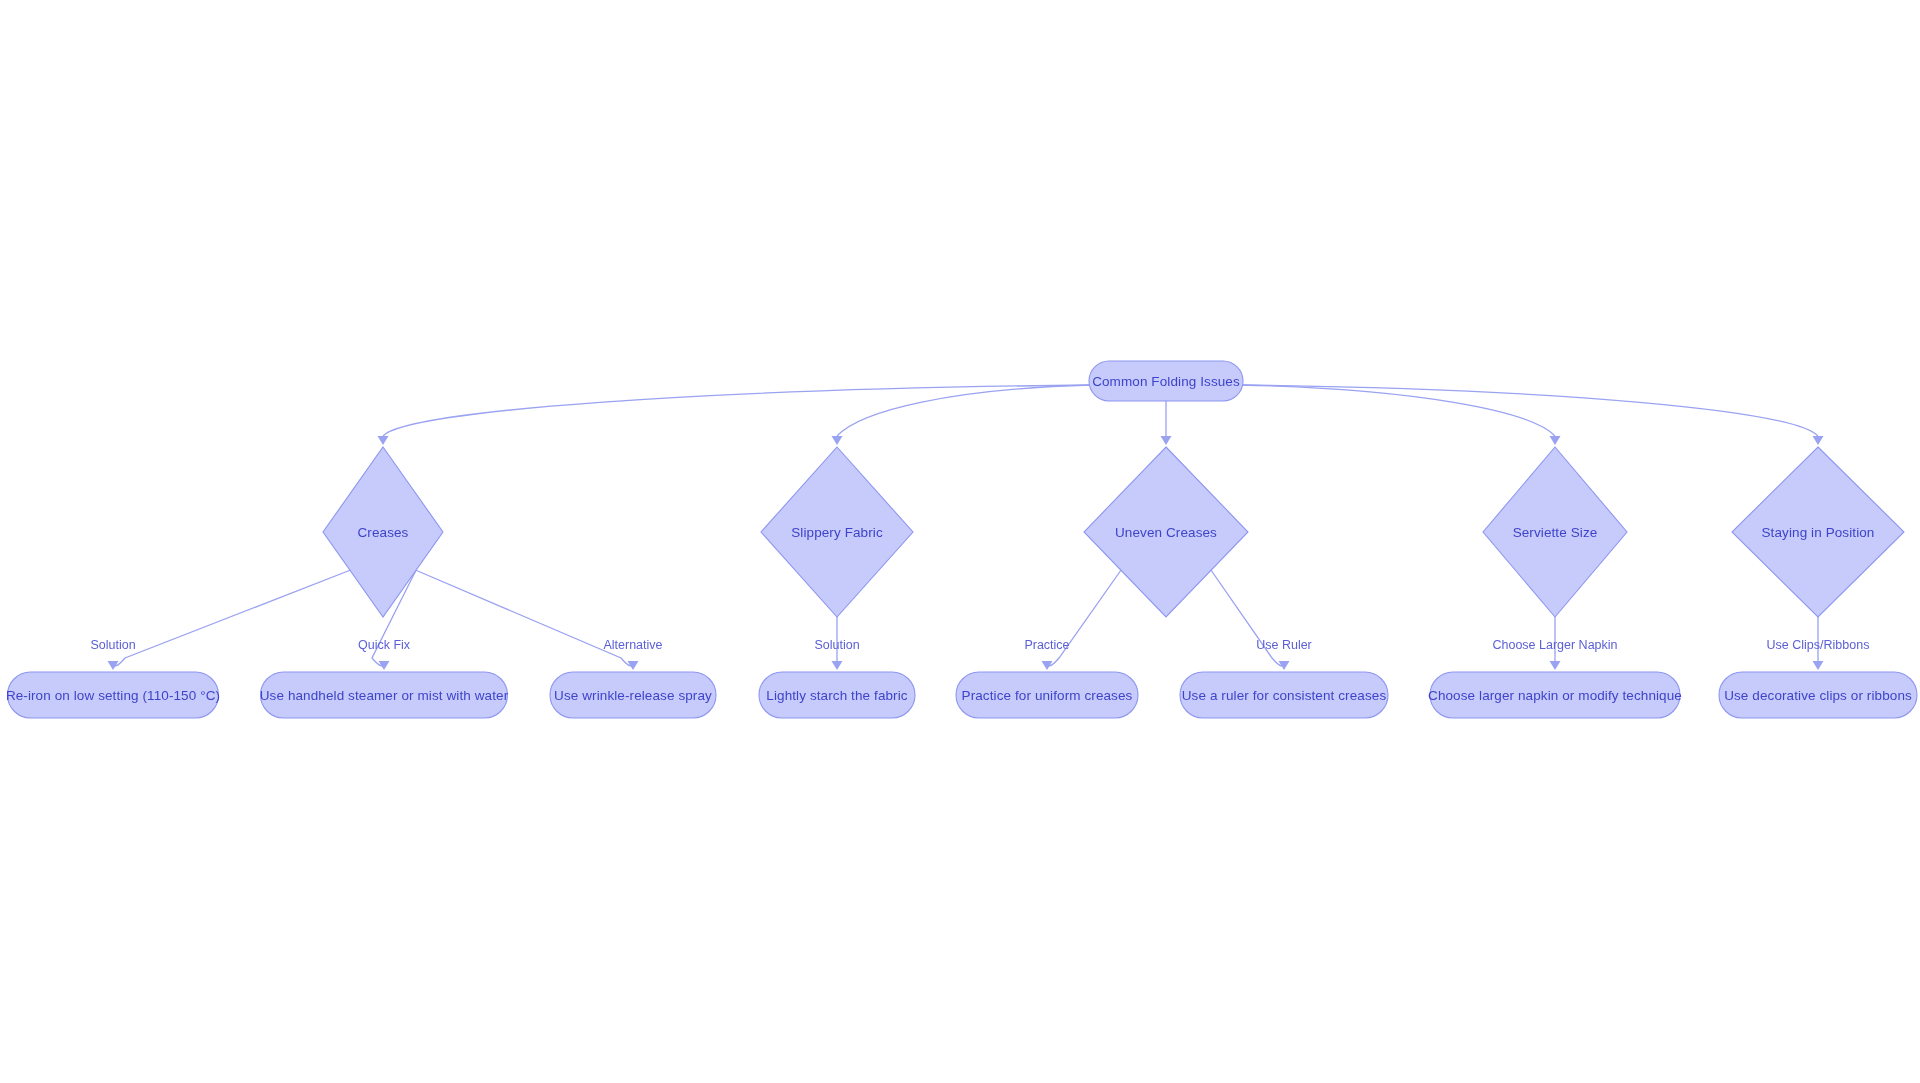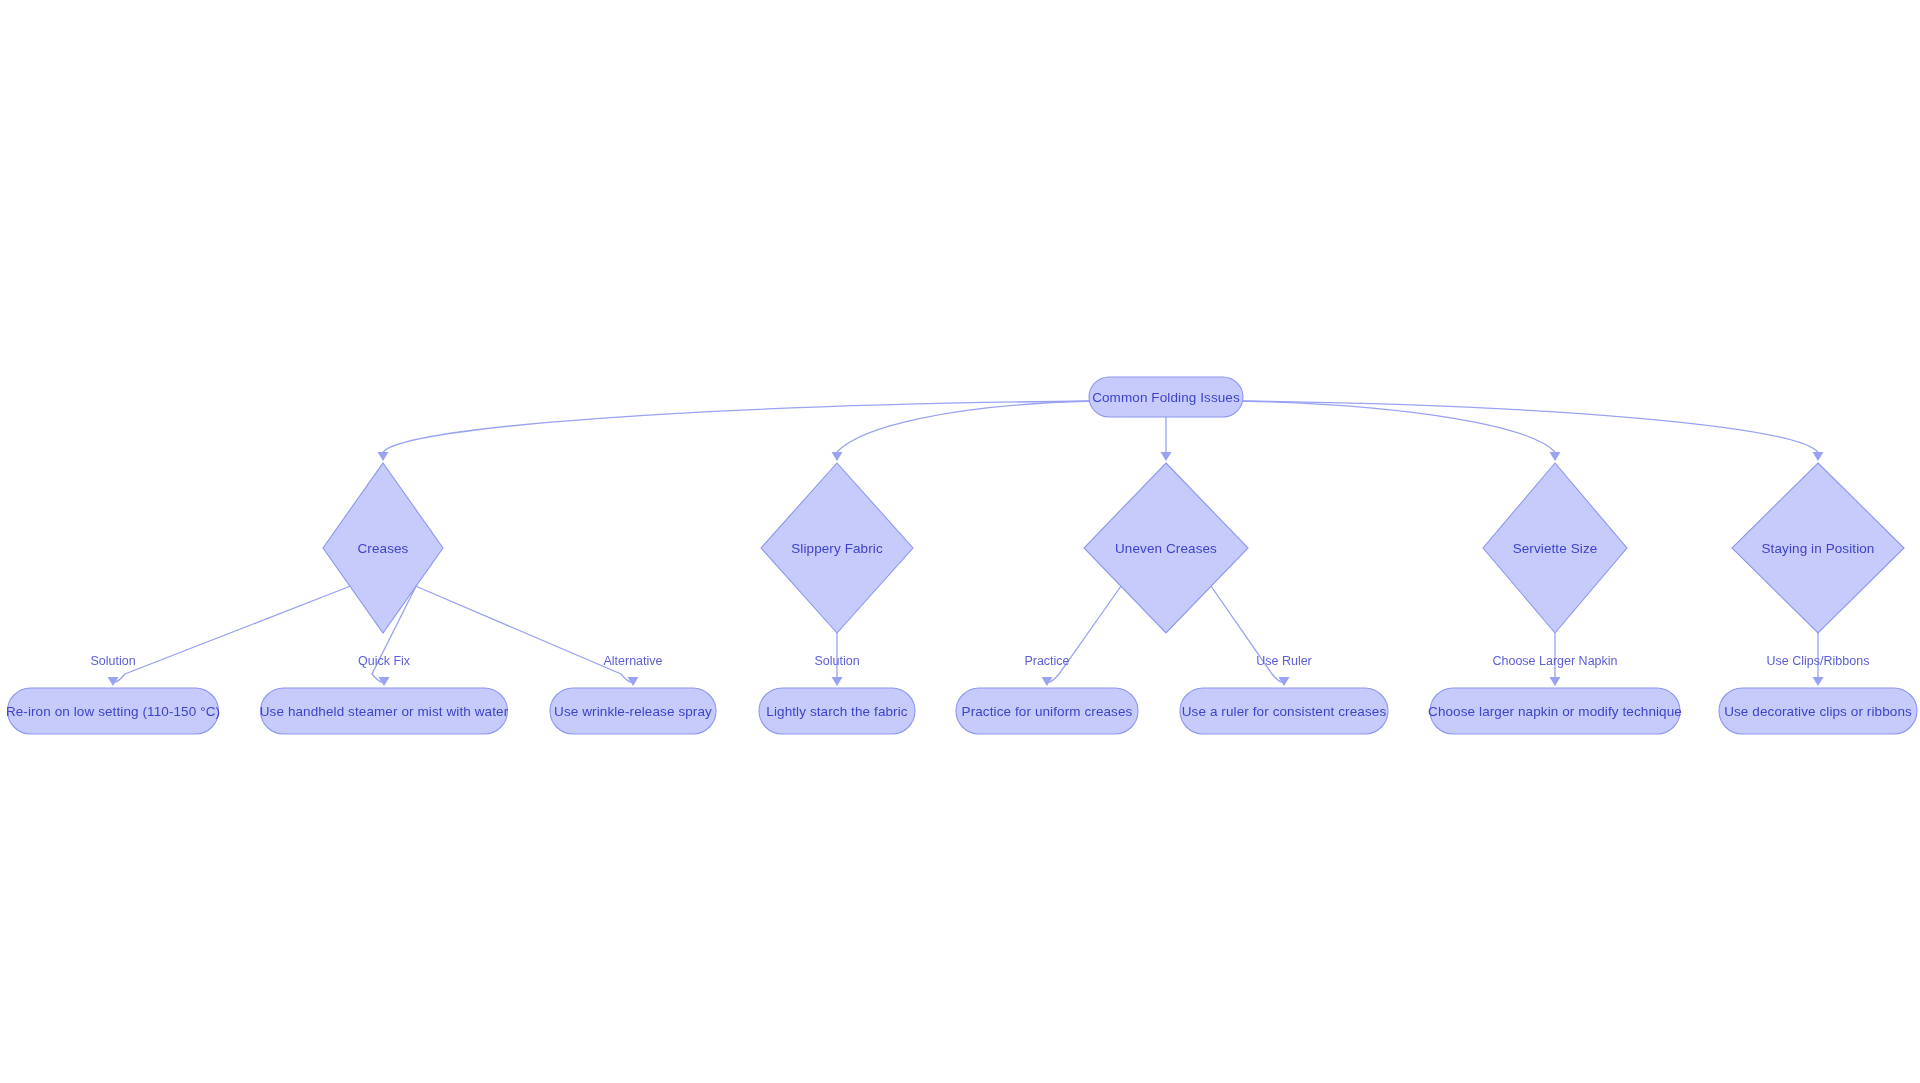--- a/index.html
+++ b/index.html
@@ -3,21 +3,21 @@
 <meta charset="utf-8">
 <style>
   html,body{margin:0;padding:0;}
   body{
     width:1920px;height:1083px;
     background:#ffffff;
     font-family:"Liberation Sans", sans-serif;
     overflow:hidden;
     position:relative;
   }
-  #stage{position:absolute;left:0;top:16px;width:1920px;height:827px;border-radius:21px;}
+  #stage{position:absolute;left:0;top:0;width:1920px;height:827px;border-radius:21px;}
   svg#flow{position:absolute;left:0;top:0;width:1920px;height:1083px;display:block;}
   .node-shape{fill:#c6cbfb;stroke:#8d96f0;stroke-width:1.1;}
   .edge-path{fill:none;stroke:#9aa2f2;stroke-width:1.3;}
   .edge-head{fill:#9aa2f2;}
   .node-label{
     fill:#3f43c9;
     font-family:"Liberation Sans", sans-serif;
     font-size:13.5px;
     text-anchor:middle;
     dominant-baseline:middle;

